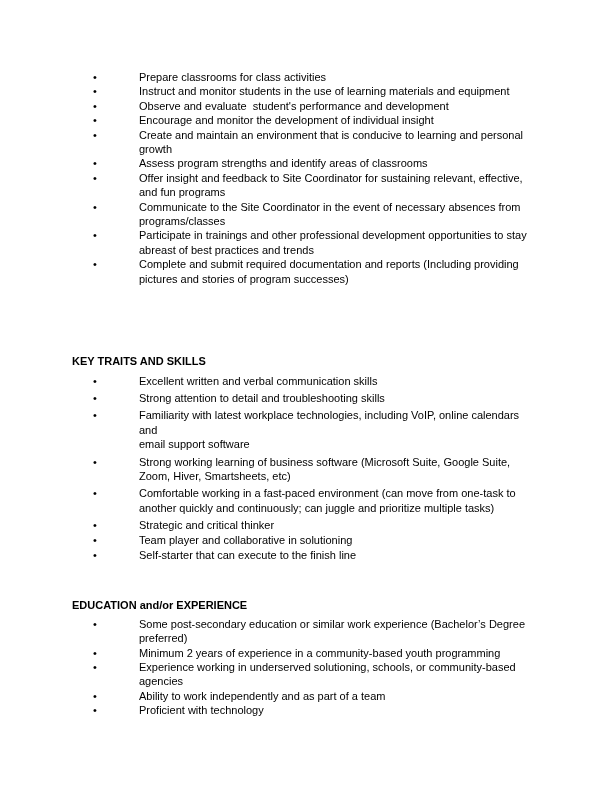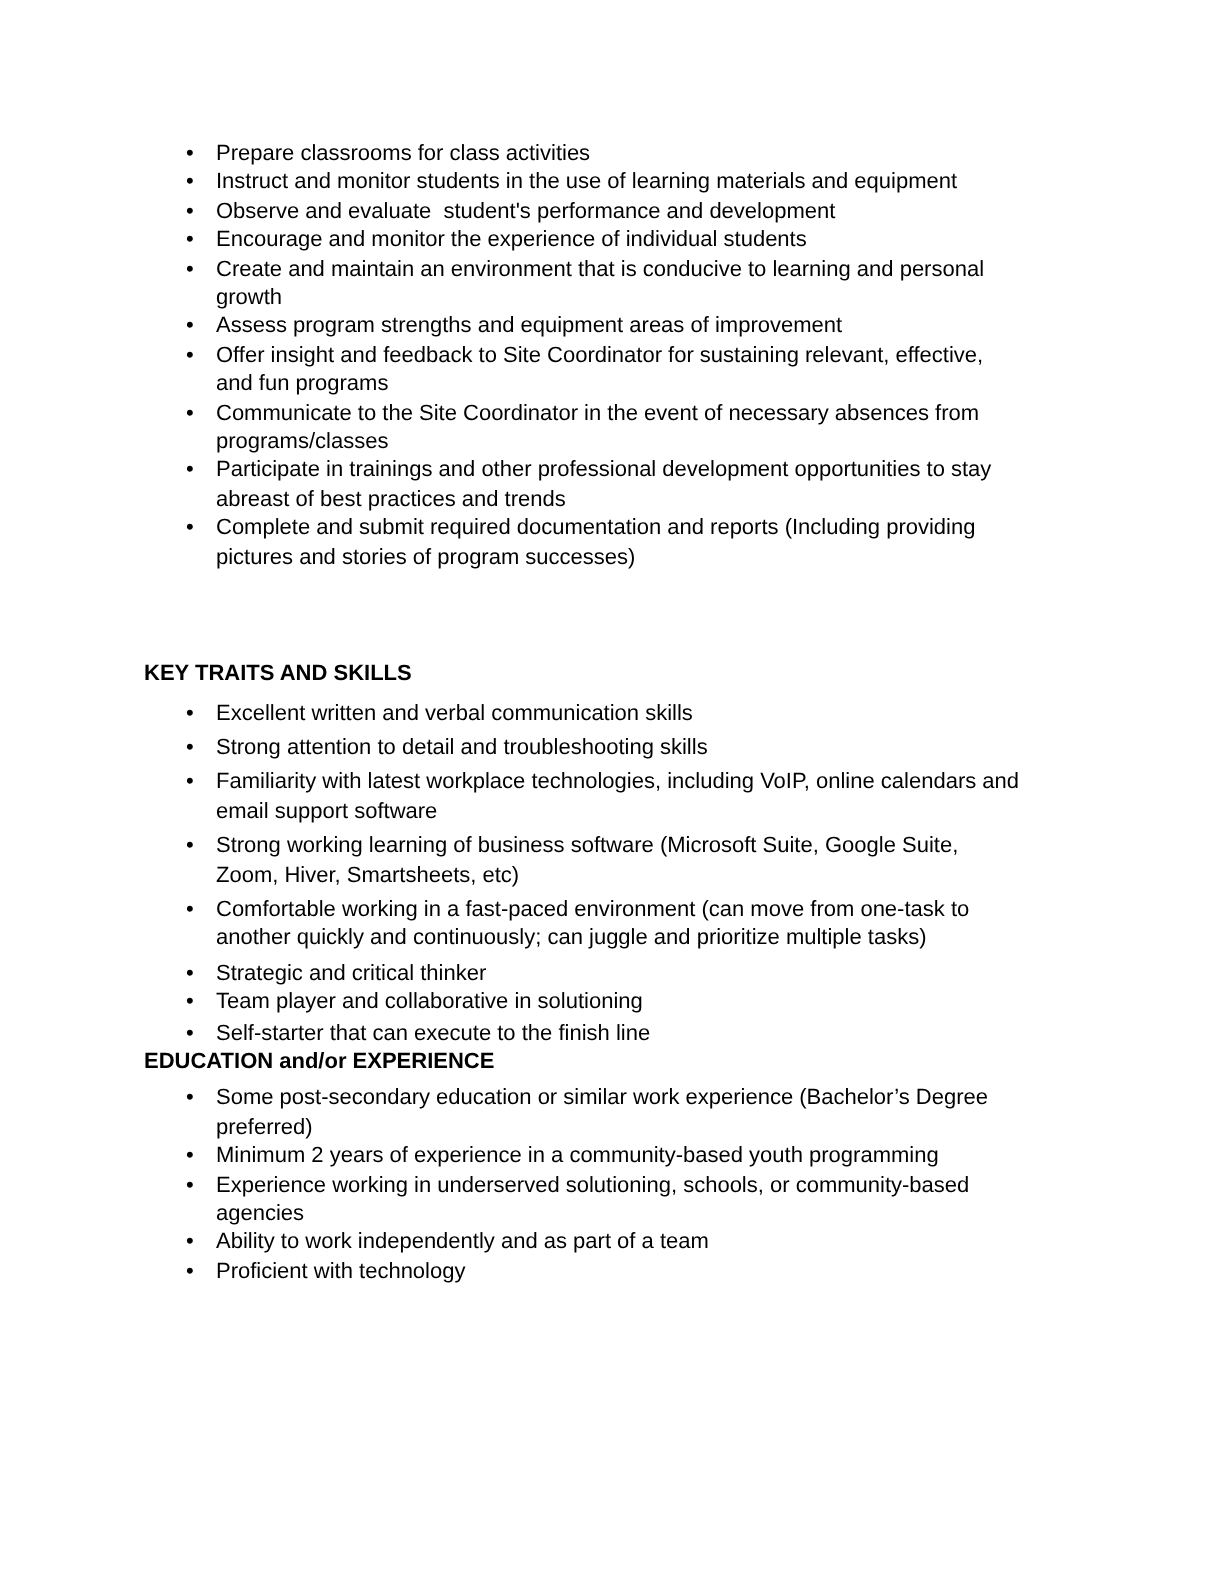--- a/index.html
+++ b/index.html
@@ -30,32 +30,34 @@
   }
   ul.bullets .bullet {
     flex: none;
     width: 15px;
     margin-left: 21px;
     text-align: left;
   }
   ul.bullets .li-text {
     flex: 1;
     white-space: pre-wrap;
+    margin-left: 31px;
   }
   h2.section-heading {
     font-size: 11px;
     line-height: 14.4px;
     font-weight: bold;
     margin: 0;
   }
   h2.heading-key-traits {
-    margin-top: 44px;
+    margin-top: 68px;
     margin-bottom: 5px;
   }
   h2.heading-education {
+    margin-top: 36px;
     margin-bottom: 4px;
   }
   ul.key-traits li { margin-bottom: 3px; }
   ul.key-traits li:nth-child(6) { margin-bottom: 0; }
   ul.key-traits li:nth-child(7) { margin-bottom: 1px; }
   ul.key-traits li:last-child { margin-bottom: 0; }
 </style>
 </head>
 <body>
 
@@ -69,30 +71,30 @@
     <li>
       <span class="bullet">•</span>
       <span class="li-text">Instruct and monitor students in the use of learning materials and equipment</span>
     </li>
     <li>
       <span class="bullet">•</span>
       <span class="li-text">Observe and evaluate  student's performance and development</span>
     </li>
     <li>
       <span class="bullet">•</span>
-      <span class="li-text">Encourage and monitor the experience of individual students</span>
+      <span class="li-text">Encourage and monitor the development of individual insight</span>
     </li>
     <li>
       <span class="bullet">•</span>
       <span class="li-text">Create and maintain an environment that is conducive to learning and personal
 growth</span>
     </li>
     <li>
       <span class="bullet">•</span>
-      <span class="li-text">Assess program strengths and equipment areas of improvement</span>
+      <span class="li-text">Assess program strengths and identify areas of classrooms</span>
     </li>
     <li>
       <span class="bullet">•</span>
       <span class="li-text">Offer insight and feedback to Site Coordinator for sustaining relevant, effective,
 and fun programs</span>
     </li>
     <li>
       <span class="bullet">•</span>
       <span class="li-text">Communicate to the Site Coordinator in the event of necessary absences from
 programs/classes</span>

